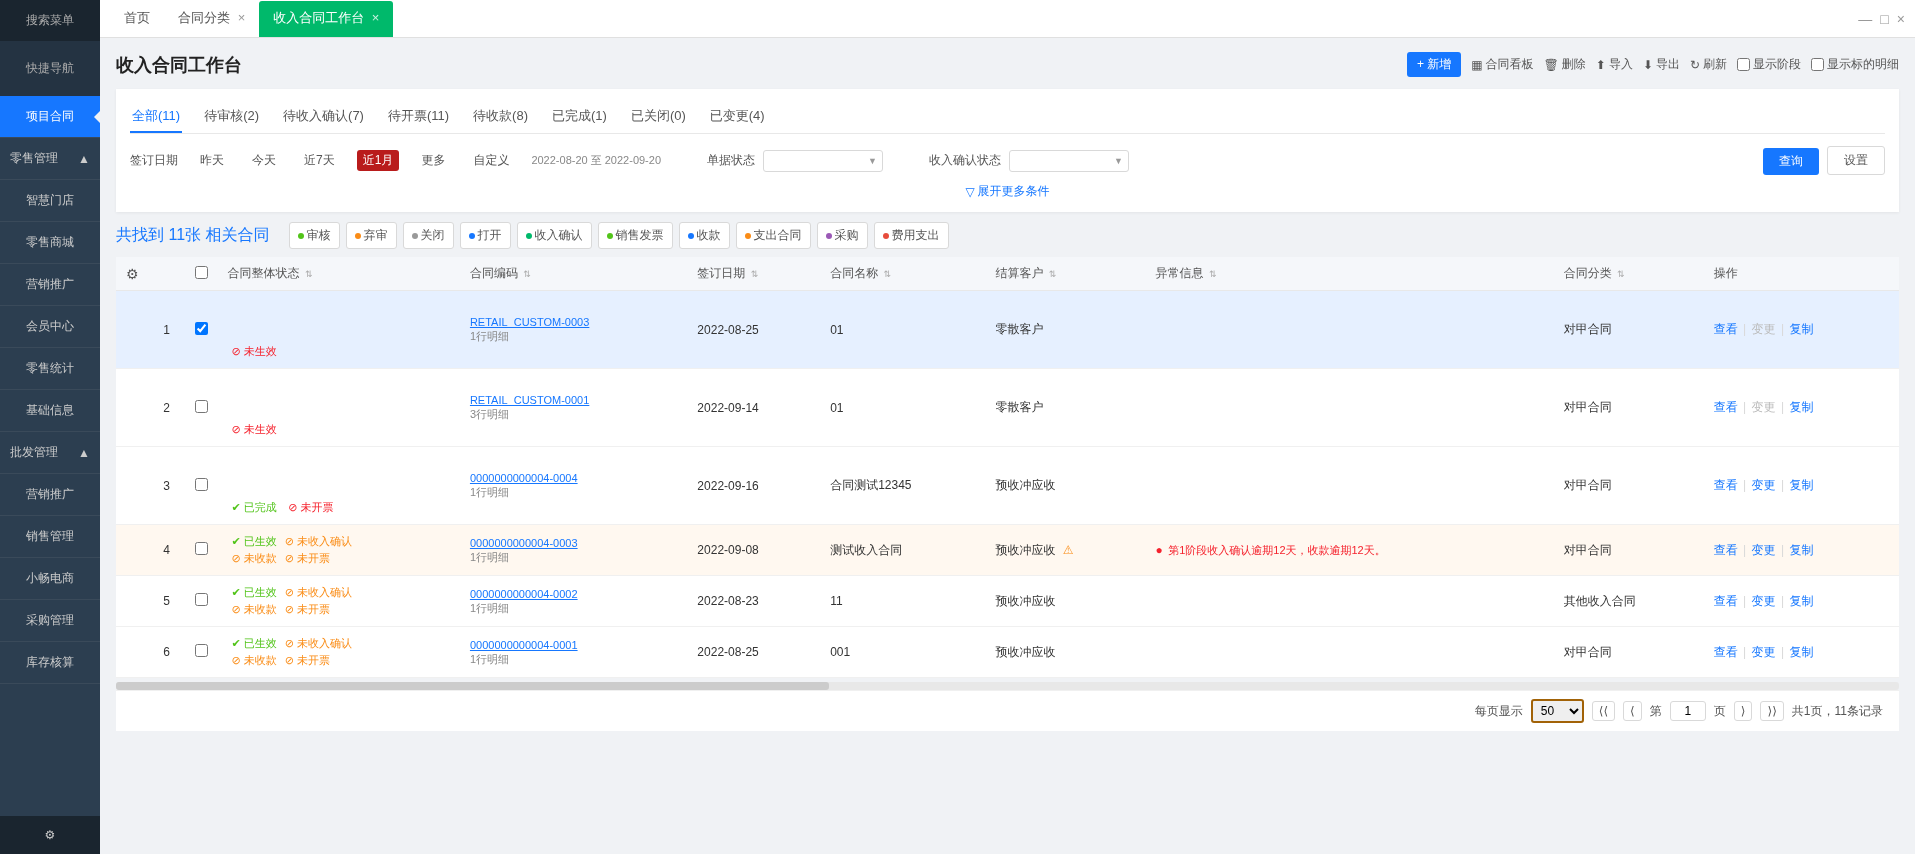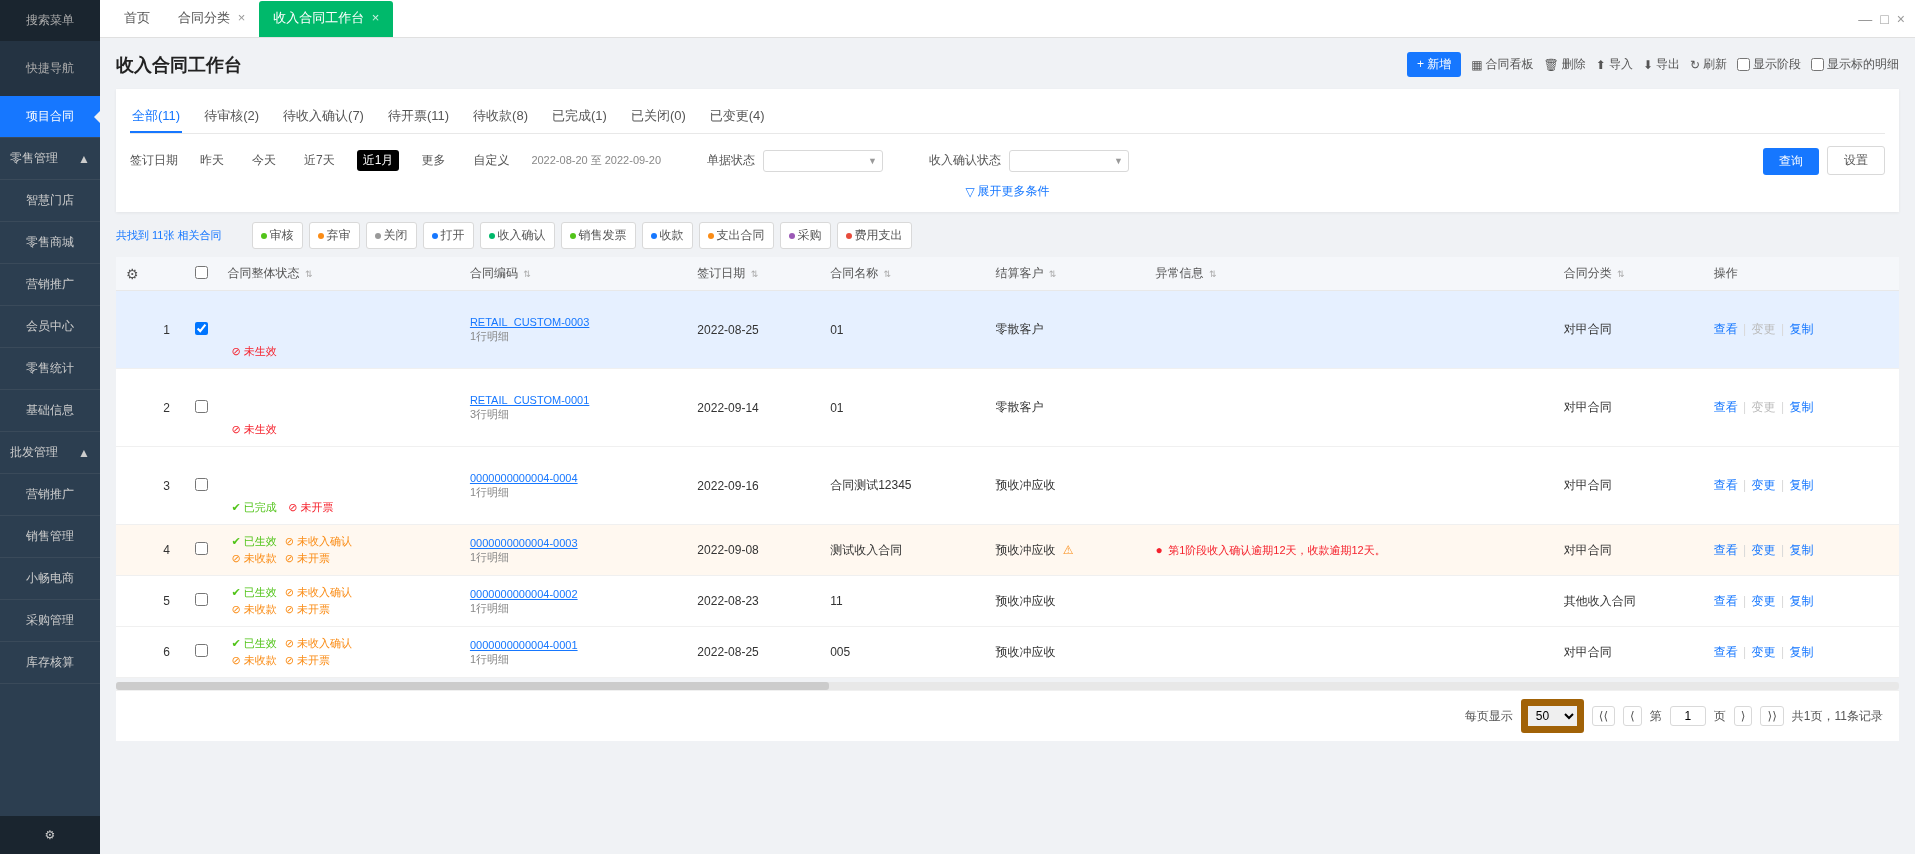--- a/index.html
+++ b/index.html
@@ -212,21 +212,21 @@
       white-space: nowrap;
     }
     .date-btn {
       cursor: pointer;
       color: #555;
       font-size: 12px;
       padding: 2px 6px;
       border-radius: 3px;
     }
     .date-btn.active {
-      background: #000000;
+      background: #b91c1c;
       color: #fff;
     }
     .date-range {
       color: #888;
       font-size: 11px;
     }
     .filter-select-group {
       display: flex;
       align-items: center;
       gap: 8px;
@@ -287,22 +287,22 @@
     
     .action-bar {
       display: flex;
       align-items: center;
       margin-bottom: 8px;
       gap: 6px;
       flex-wrap: wrap;
     }
     .record-count {
       color: #555;
-      font-size: 11px;
-      margin-right: 24px;
+      font-size: 16px;
+      margin-right: 13px;
     }
     .record-count span {
       color: #1677ff;
     }
     .action-btn {
       display: flex;
       align-items: center;
       gap: 3px;
       border: 1px solid #d9d9d9;
       background: #fff;
@@ -401,21 +401,21 @@
       align-items: center;
       justify-content: flex-end;
       padding: 8px 16px;
       background: #fff;
       border-top: 1px solid #f0f0f0;
       font-size: 12px;
       color: #555;
       gap: 8px;
     }
     .page-size-select {
-      border: 7px solid #a16207;
+      border: 2px solid #a16207;
       border-radius: 3px;
       padding: 2px 4px;
       font-size: 12px;
     }
     .page-nav-btn {
       border: 1px solid #d9d9d9;
       background: #fff;
       padding: 2px 6px;
       border-radius: 3px;
       cursor: pointer;
@@ -838,21 +838,21 @@
             </td>
             <td>
               <div><span class="status-tag green">✔ 已生效</span><span class="status-tag orange">⊘ 未收入确认</span></div>
               <div><span class="status-tag orange">⊘ 未收款</span><span class="status-tag orange">⊘ 未开票</span></div>
             </td>
             <td>
               <span class="link-text">0000000000004-0001</span><br>
               <span class="sub-text">1行明细</span>
             </td>
             <td>2022-08-25</td>
-            <td>005</td>
+            <td>001</td>
             <td>预收冲应收</td>
             <td></td>
             <td>对甲合同</td>
             <td>
               <span class="ops-link">查看</span>
               <span class="ops-divider">|</span>
               <span class="ops-link">变更</span>
               <span class="ops-divider">|</span>
               <span class="ops-link">复制</span>
             </td>

